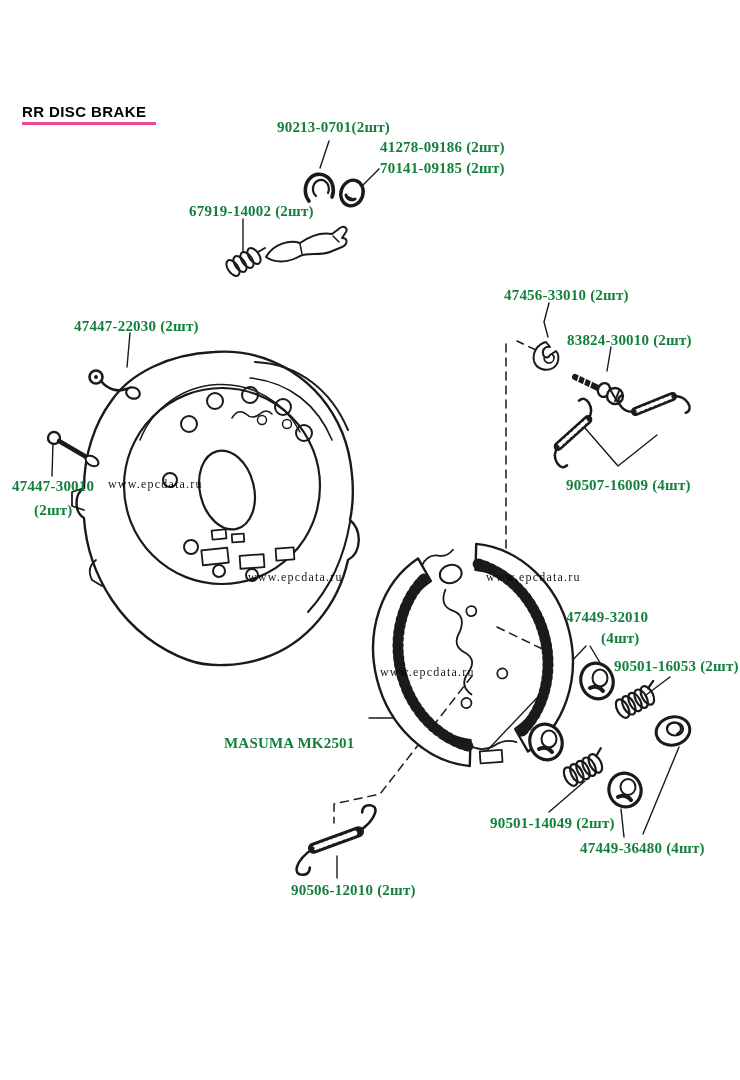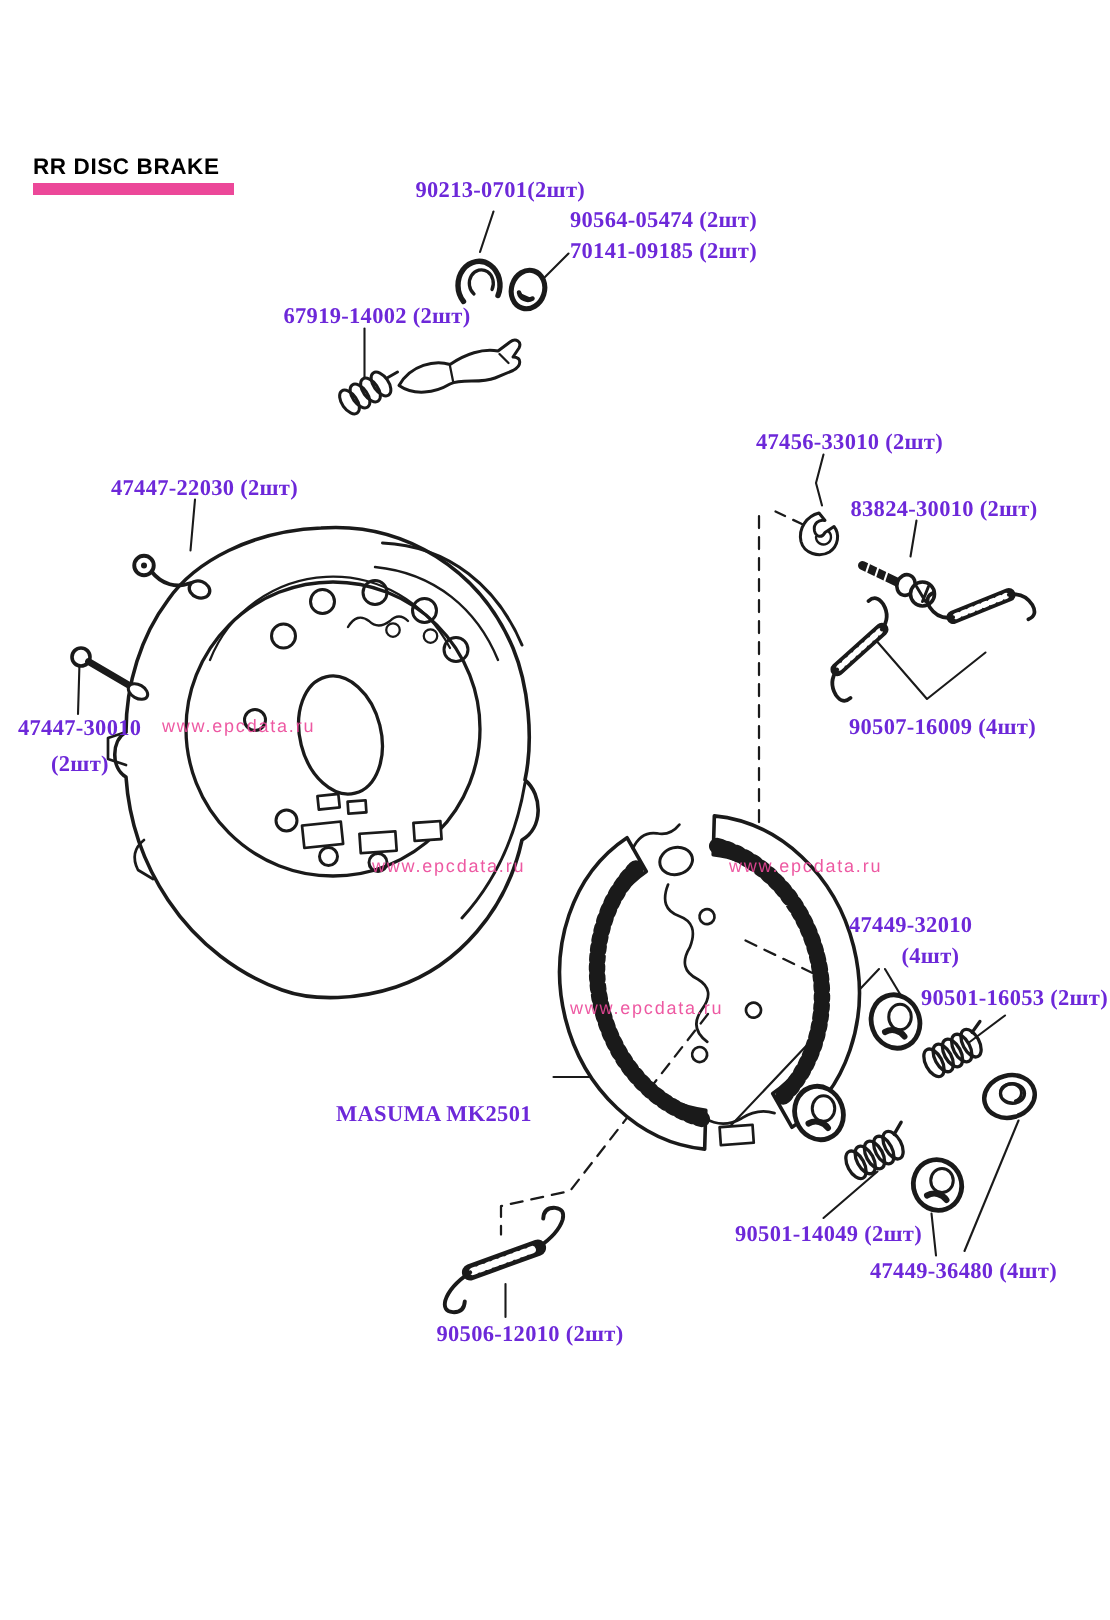--- a/index.html
+++ b/index.html
@@ -1,25 +1,25 @@
 <!DOCTYPE html>
 <html><head>
 <meta charset="utf-8">
 <style>
   html,body{margin:0;padding:0;background:#ffffff;}
   .canvas{position:relative;width:740px;height:1080px;background:#ffffff;overflow:hidden;
           font-family:"Liberation Serif",serif;}
   .art{position:absolute;left:0;top:0;}
   .page-title{position:absolute;left:22px;top:103px;font-family:"Liberation Sans",sans-serif;
               font-weight:bold;font-size:15px;color:#000;letter-spacing:.4px;
-              border-bottom:8px solid #ec4899;padding:0 10px 2px 0;white-space:nowrap;}
+              border-bottom:3px solid #ec4899;padding:0 10px 2px 0;white-space:nowrap;}
   .plabel{position:absolute;font-family:"Liberation Serif",serif;font-weight:bold;
-          font-size:15px;color:#6d28d9;white-space:nowrap;letter-spacing:.2px;line-height:1;}
-  .wmark{position:absolute;font-family:Liberation Sans, sans-serif;font-size:12px;
-         color:#ec4899;letter-spacing:1.2px;white-space:nowrap;line-height:1;opacity:.9;}
+          font-size:15px;color:#15803d;white-space:nowrap;letter-spacing:.2px;line-height:1;}
+  .wmark{position:absolute;font-family:Liberation Serif, serif;font-size:12px;
+         color:#000000;letter-spacing:1.2px;white-space:nowrap;line-height:1;opacity:.9;}
 </style>
 </head>
 <body>
 
 <div class="canvas">
 
   <svg class="art" width="740" height="1080" viewBox="0 0 740 1080">
     <g fill="none" stroke="#1a1a1a" stroke-linecap="round" stroke-linejoin="round">
 
       <g stroke-width="1.4">
@@ -222,21 +222,21 @@
           <path stroke-width="2.6" d="M312 840 q-16 4 -22 12 q-4 6 2 9 q7 3 10 -4"></path>
           <path stroke-width="2.6" d="M360 840 q16 -4 22 -12 q4 -6 -2 -9 q-7 -3 -10 4"></path>
         </g>
       </g>
     </g>
   </svg>
 
   <div class="page-title">RR DISC BRAKE</div>
 
   <div class="plabel" style="left:277px;top:120px">90213-0701(2шт)</div>
-  <div class="plabel" style="left:380px;top:140px">90564-05474 (2шт)</div>
+  <div class="plabel" style="left:380px;top:140px">41278-09186 (2шт)</div>
   <div class="plabel" style="left:380px;top:161px">70141-09185 (2шт)</div>
   <div class="plabel" style="left:189px;top:204px">67919-14002 (2шт)</div>
   <div class="plabel" style="left:504px;top:288px">47456-33010 (2шт)</div>
   <div class="plabel" style="left:567px;top:333px">83824-30010 (2шт)</div>
   <div class="plabel" style="left:74px;top:319px">47447-22030 (2шт)</div>
   <div class="plabel" style="left:12px;top:479px">47447-30010</div>
   <div class="plabel" style="left:34px;top:503px">(2шт)</div>
   <div class="plabel" style="left:566px;top:478px">90507-16009 (4шт)</div>
   <div class="plabel" style="left:566px;top:610px">47449-32010</div>
   <div class="plabel" style="left:601px;top:631px">(4шт)</div>

